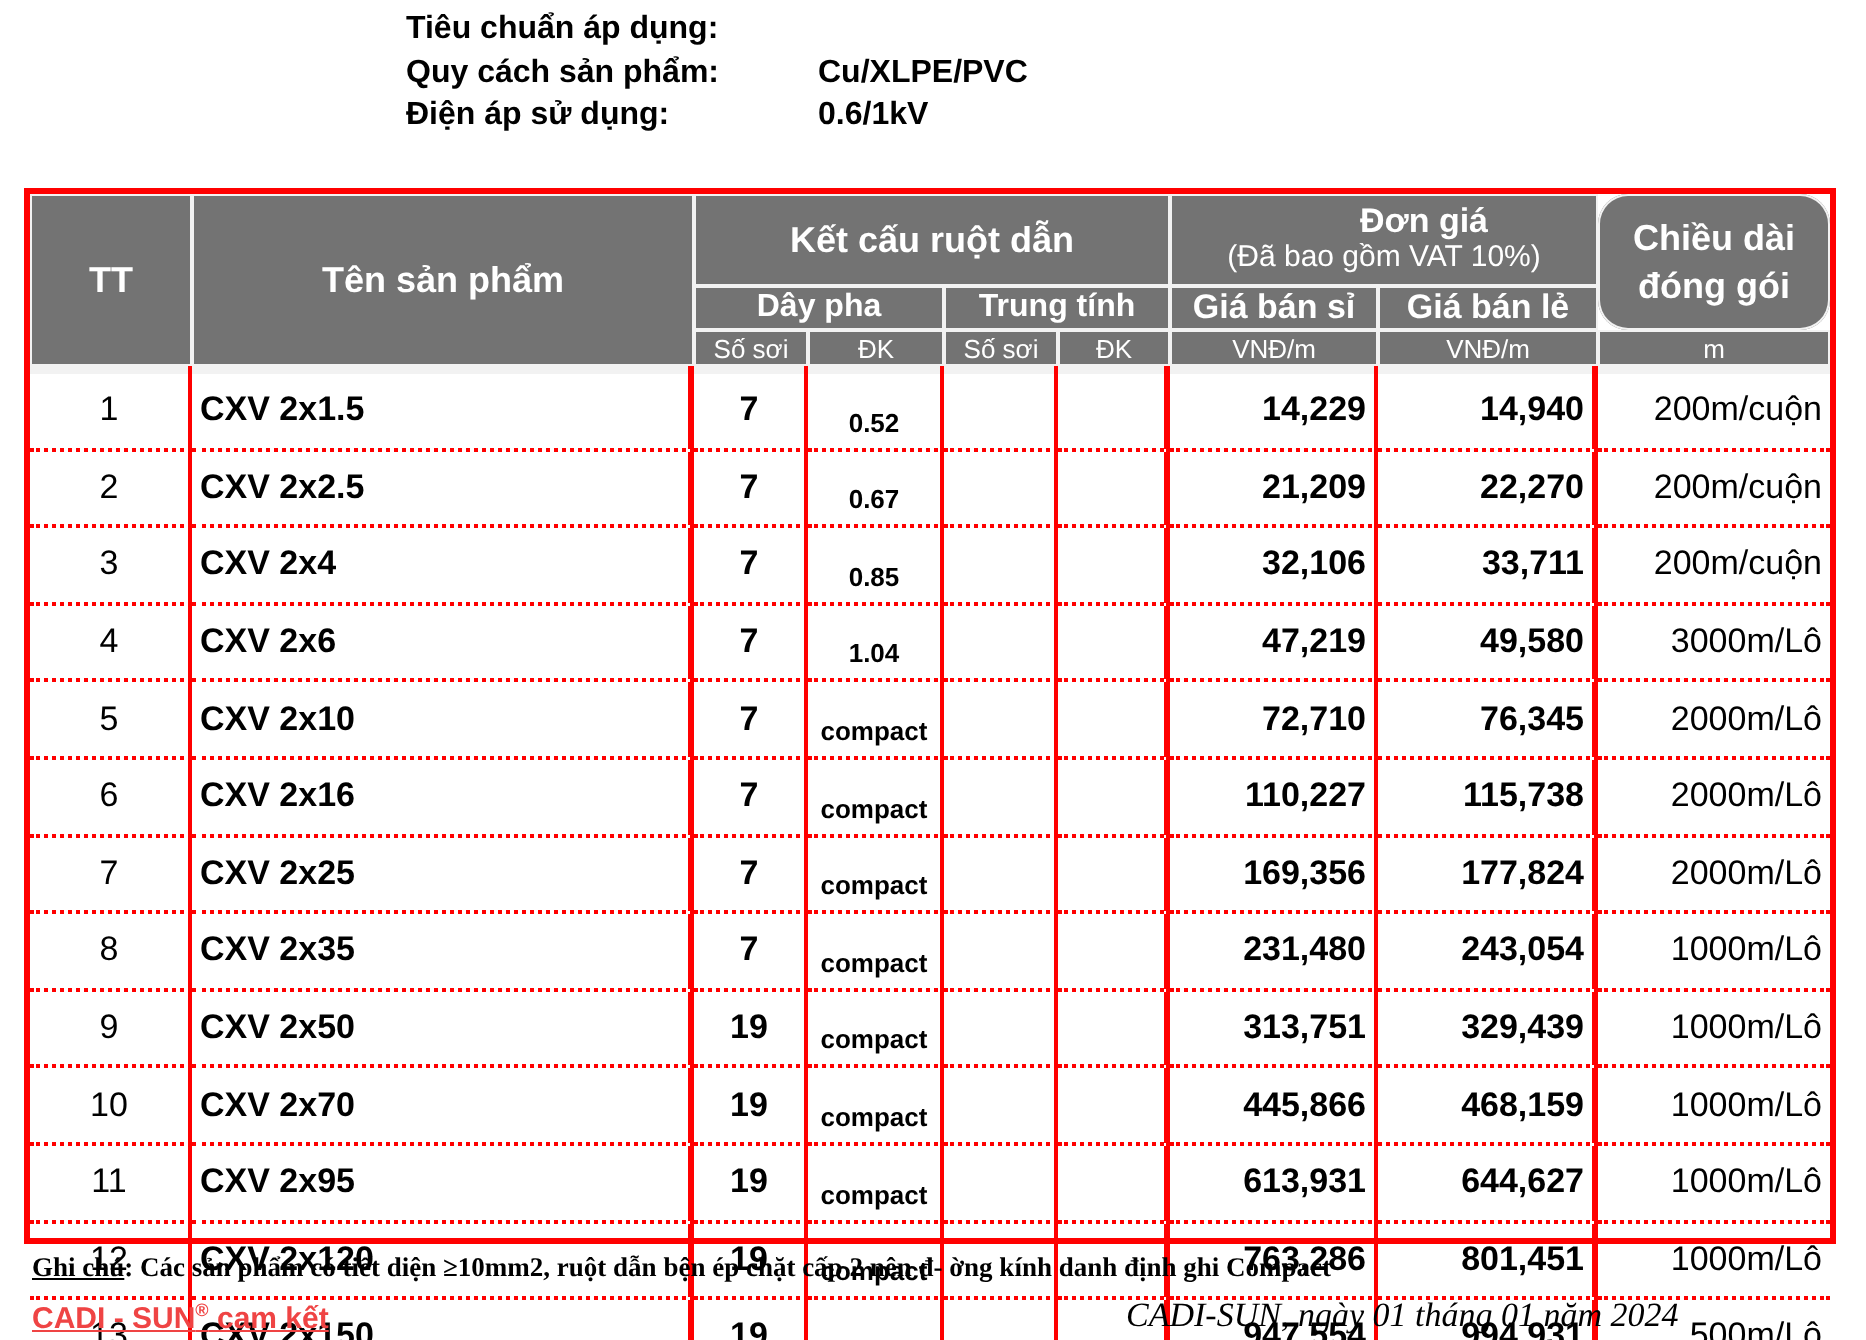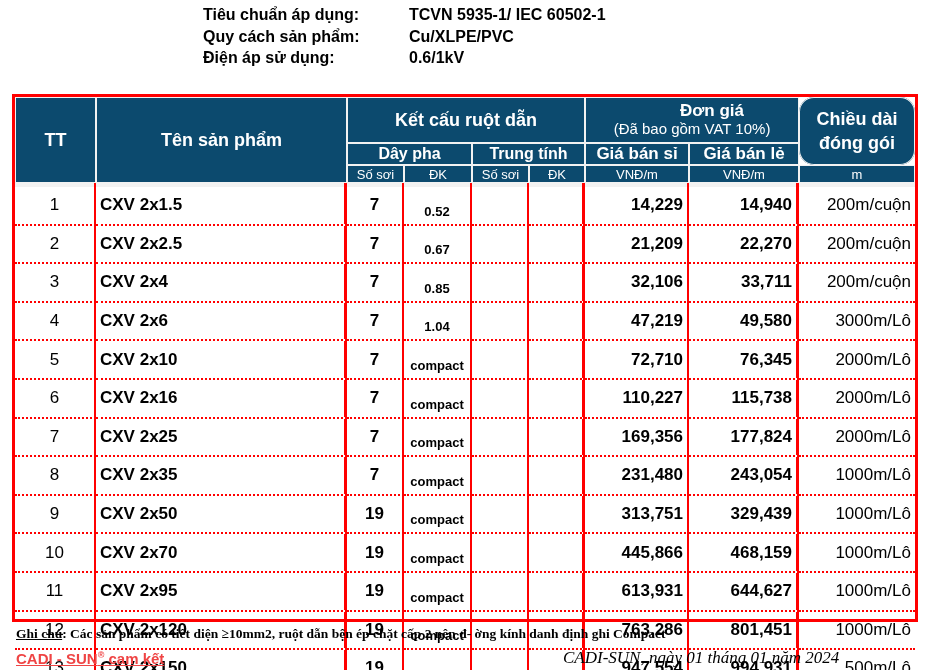--- a/index.html
+++ b/index.html
@@ -6,21 +6,21 @@
   body { width: 933px; height: 670px; position: relative; overflow: hidden; font-family: "Liberation Sans", sans-serif; color: #000; }
 
   .spec { position: absolute; left: 203px; top: 4px; font-weight: bold; font-size: 16px; line-height: 21.5px; }
   .spec-row { display: flex; }
   .spec-label { width: 206px; }
   .spec-value { }
 
   .table-wrap { position: absolute; left: 12px; top: 94px; width: 906px; height: 528px; border: 3px solid #ff0000; box-sizing: border-box; background: #ffffff; }
 
   table.price { border-collapse: separate; border-spacing: 0; table-layout: fixed; width: 900px; position: absolute; left: 0; top: 0; }
-  table.price th { background: #0c4a6e; color: #ffffff; font-weight: bold; text-align: center; padding: 0; box-shadow: inset 0 0 0 1px #f2f2f2; }
+  table.price th { background: #737373; color: #ffffff; font-weight: bold; text-align: center; padding: 0; box-shadow: inset 0 0 0 1px #f2f2f2; }
   .h-top { height: 46px; font-size: 18px; }
   .h-sub { height: 22px; font-size: 16px; }
   .h-unit { height: 18px; font-size: 13px; font-weight: normal !important; }
   .h-tt, .h-name { font-size: 18px; }
   .h-chieu { font-size: 18px; line-height: 24px; border-radius: 15px; }
   .h-dongia-title { display: block; font-size: 17px; line-height: 18px; padding-left: 40px; }
   .h-dongia-sub { display: block; font-size: 15px; font-weight: normal; line-height: 18px; }
   .h-gia { font-size: 17px !important; }
 
   .gap-row td { height: 4px; background: #f2f2f2; padding: 0; border-right: 2px solid #ff0000; }
@@ -41,21 +41,20 @@
   .commit { position: absolute; left: 16px; top: 650px; font-weight: bold; font-size: 15px; color: #ef4444; text-decoration: underline; white-space: nowrap; }
   .commit sup { font-size: 9px; }
   .dateline { position: absolute; left: 563px; top: 648px; font-family: "Liberation Serif", serif; font-style: italic; font-size: 17px; white-space: nowrap; }
 </style>
 </head>
 <body>
 
 <div class="spec">
   <div class="spec-row">
     <span class="spec-label">Tiêu chuẩn áp dụng:</span>
-    <span class="spec-value">TCVN 5935-1/ IEC 60502-1</span>
   </div>
   <div class="spec-row">
     <span class="spec-label">Quy cách sản phẩm:</span>
     <span class="spec-value">Cu/XLPE/PVC</span>
   </div>
   <div class="spec-row">
     <span class="spec-label">Điện áp sử dụng:</span>
     <span class="spec-value">0.6/1kV</span>
   </div>
 </div>

